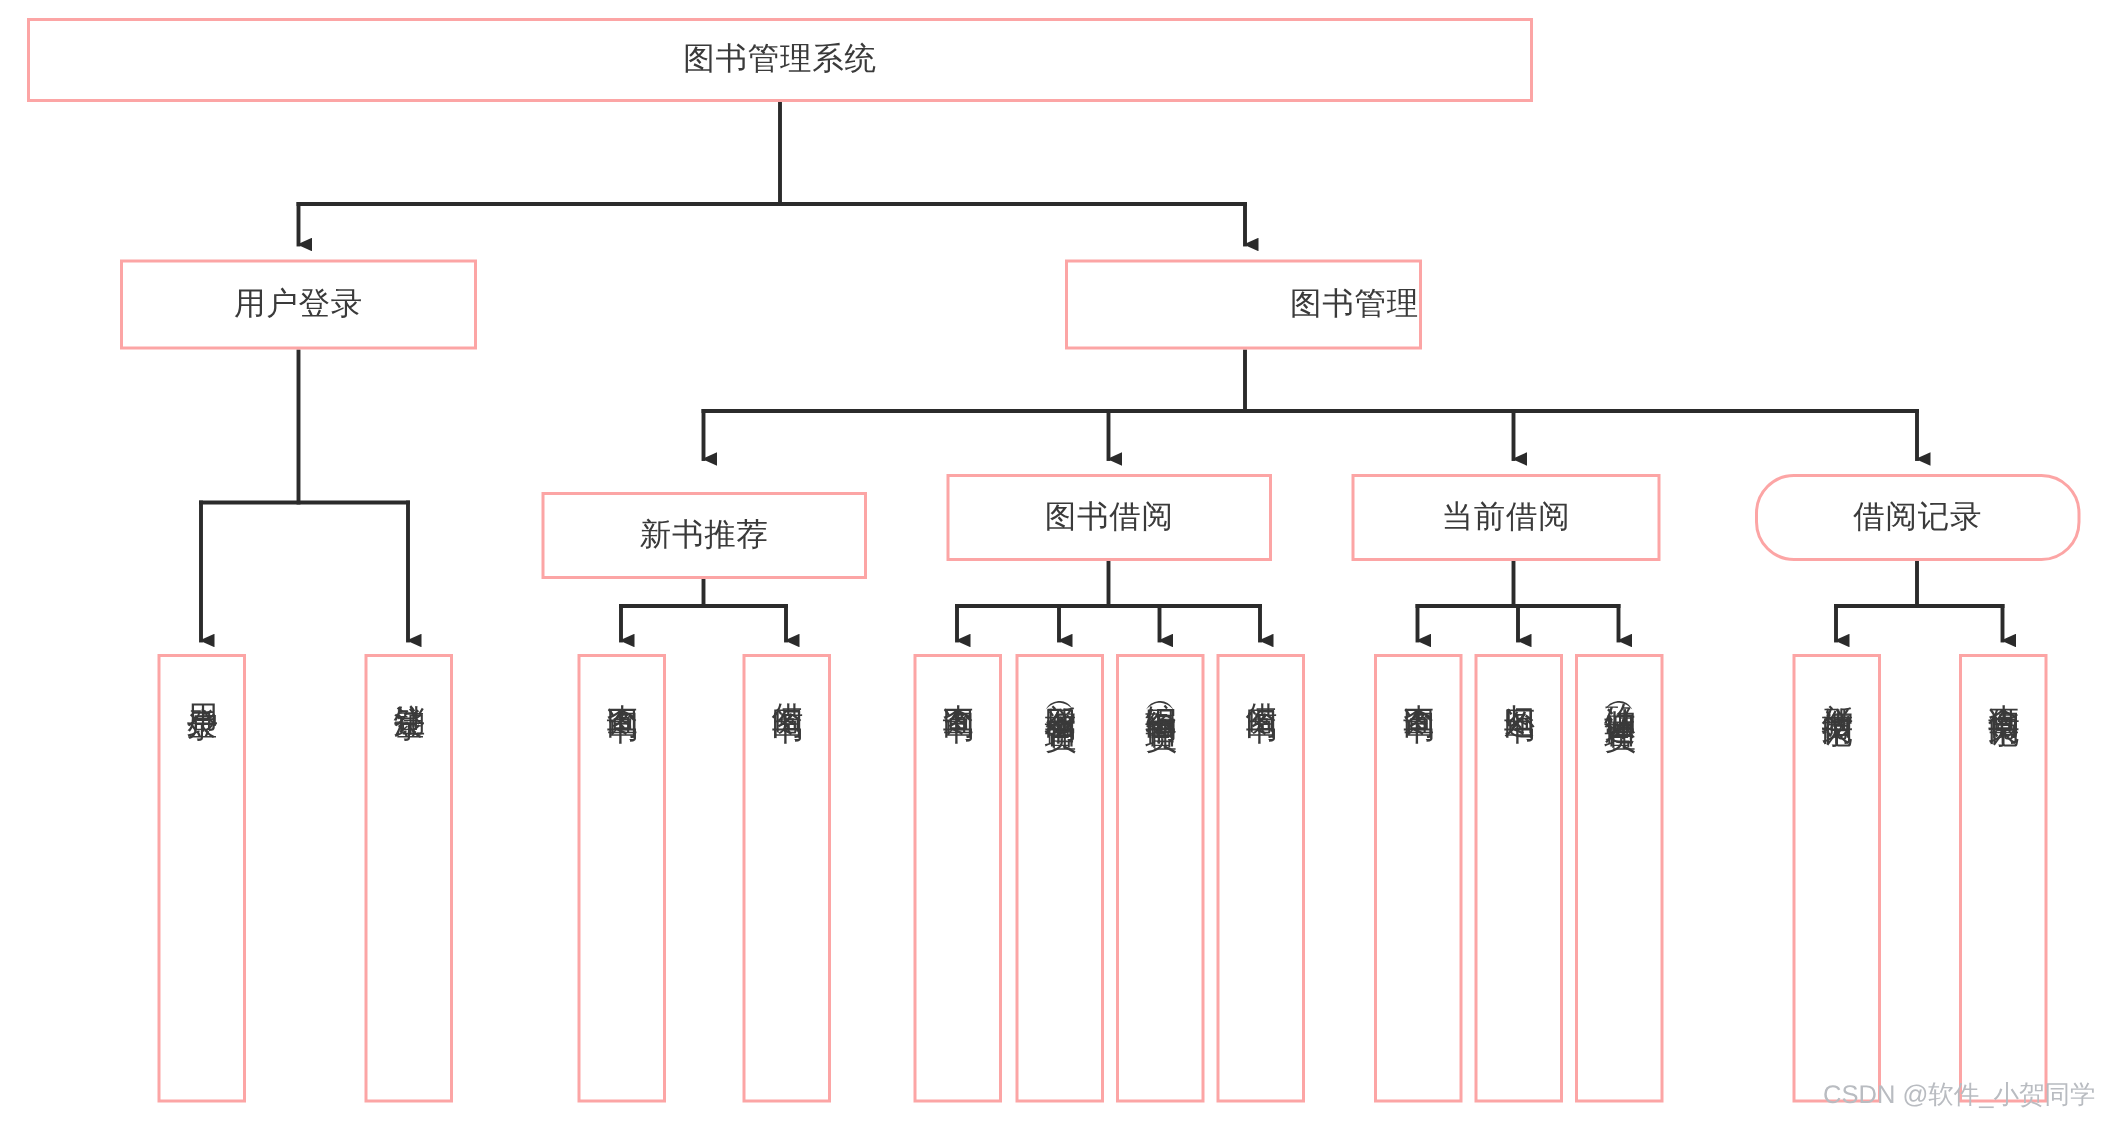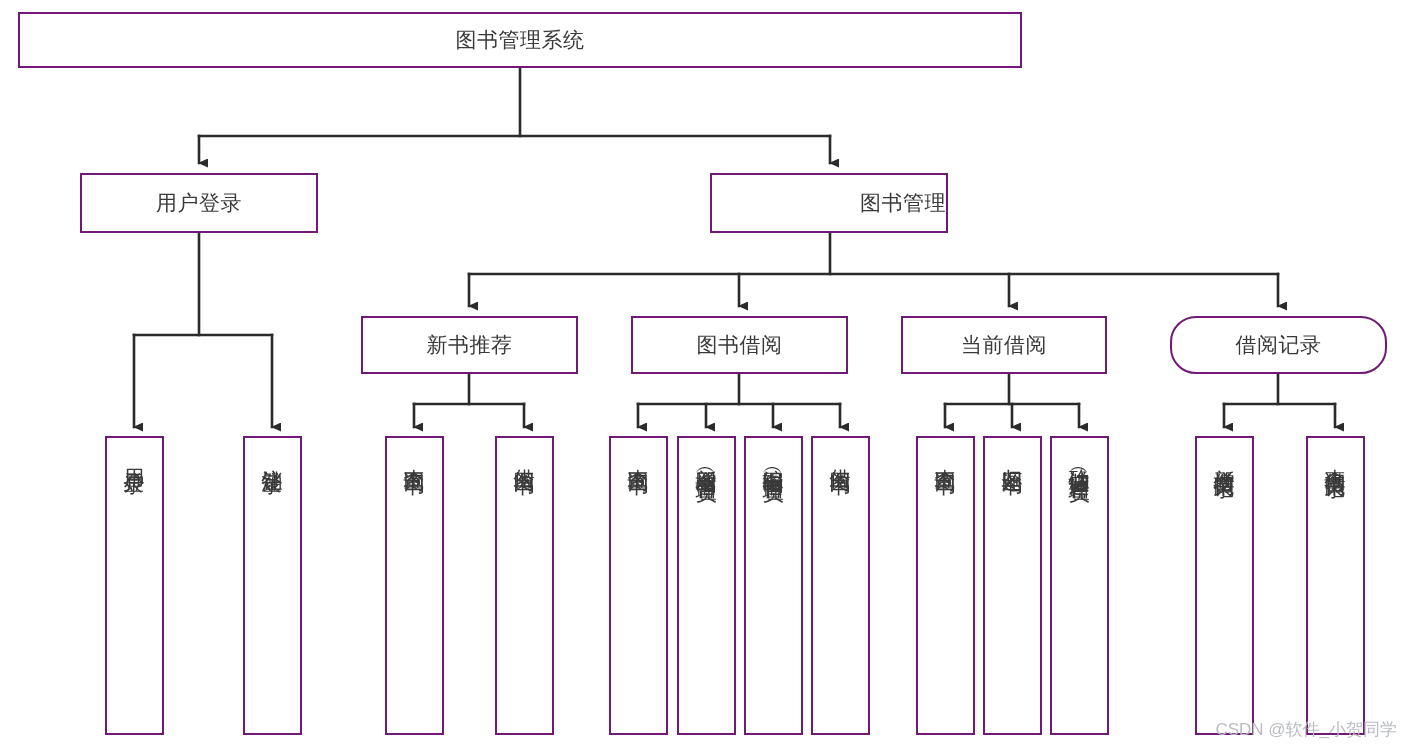--- a/index.html
+++ b/index.html
@@ -22,21 +22,21 @@
   svg.layer {
     position: absolute;
     left: 0;
     top: 0;
     width: 1405px;
     height: 747px;
   }
   .node-box {
     position: absolute;
     box-sizing: border-box;
-    border: 2px solid #701a75;
+    border: 2px solid #fca5a5;
     background: #ffffff;
     display: flex;
     align-items: center;
     justify-content: center;
     color: #3a3a3a;
   }
   .node-label {
     font-size: 21px;
     line-height: 1.1;
     white-space: nowrap;
@@ -128,21 +128,21 @@
   </div>
 
   <div class="node-box" style="left:80px; top:173px; width:238px; height:60px;">
     <span class="node-label">用户登录</span>
   </div>
 
   <div class="node-box" style="left:710px; top:173px; width:238px; height:60px;justify-content:flex-end;">
     <span class="node-label">图书管理</span>
   </div>
 
-  <div class="node-box" style="left:361px; top:316px; width:217px; height:58px;">
+  <div class="node-box" style="left:361px; top:328px; width:217px; height:58px;">
     <span class="node-label">新书推荐</span>
   </div>
 
   <div class="node-box" style="left:631px; top:316px; width:217px; height:58px;text-align:right;">
     <span class="node-label">图书借阅</span>
   </div>
 
   <div class="node-box" style="left:901px; top:316px; width:206px; height:58px;">
     <span class="node-label">当前借阅</span>
   </div>

